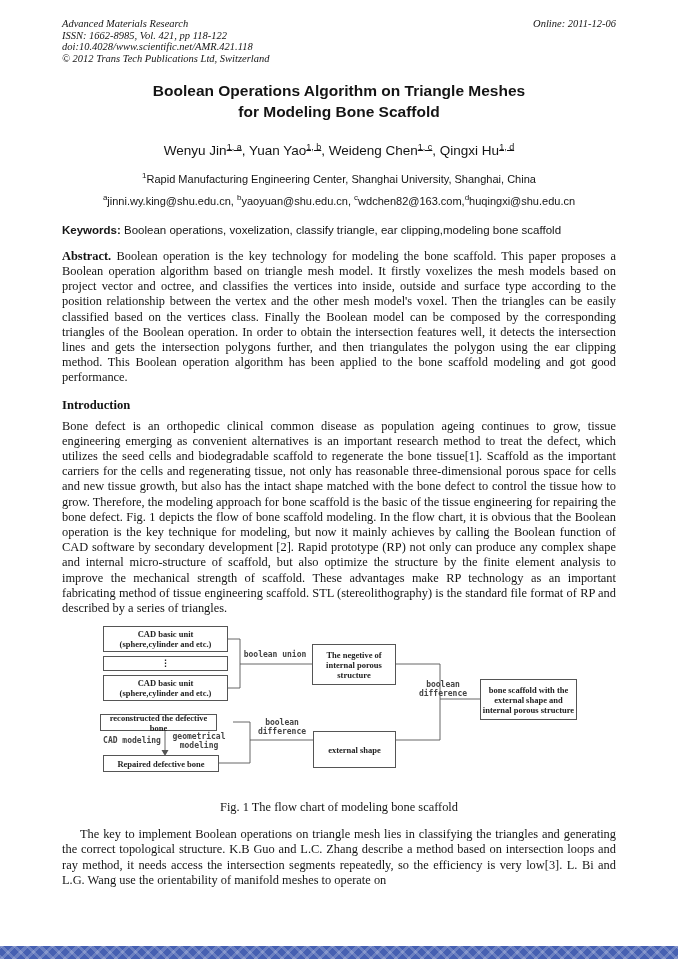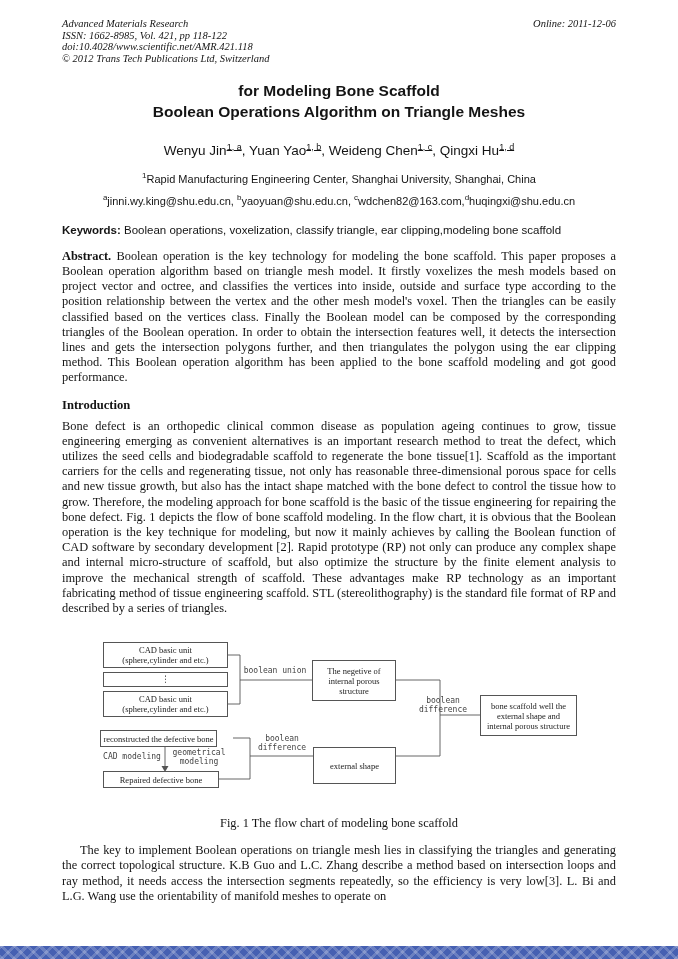--- a/index.html
+++ b/index.html
@@ -28,21 +28,21 @@
   .keywords { font-family:"Liberation Sans", sans-serif; font-size:11.5px; margin-top:15px; line-height:14px; }
   .kw-label { font-weight:bold; }
 
   .para { font-size:12.4px; line-height:15.2px; text-align:justify; }
   .abstract { margin-top:12px; }
   .abstract b { font-weight:bold; }
   .section-heading { font-size:12.6px; font-weight:bold; margin-top:12px; line-height:15px; }
   .intro-para { margin-top:6px; }
   .indent { text-indent:18px; margin-top:12px; }
 
-  .figure { position:relative; width:554px; height:160px; margin-top:24px; }
+  .figure { position:relative; width:554px; height:160px; margin-top:8px;font-weight:bold; }
   .fc-lines { position:absolute; left:0; top:0; }
   .fc-box {
     position:absolute; border:1px solid #555; background:#fff;
     display:flex; flex-direction:column; justify-content:center; align-items:center;
     font-size:8.5px; line-height:10px; text-align:center; color:#222;
     font-family:"Liberation Serif", serif;
   }
   .fc-box .dots { font-size:9px; line-height:9px; letter-spacing:0; }
   .fc-label {
     position:absolute; font-family:"DejaVu Sans Mono", monospace;
@@ -68,22 +68,22 @@
       <div class="header-left">
         <div>Advanced Materials Research</div>
         <div>ISSN: 1662-8985, Vol. 421, pp 118-122</div>
         <div>doi:10.4028/www.scientific.net/AMR.421.118</div>
         <div>© 2012 Trans Tech Publications Ltd, Switzerland</div>
       </div>
       <div class="header-right">Online: 2011-12-06</div>
     </header>
 
     <div class="title">
+      <div>Boolean Operations Algorithm on Triangle Meshes</div>
       <div>for Modeling Bone Scaffold</div>
-      <div>Boolean Operations Algorithm on Triangle Meshes</div>
     </div>
 
     <div class="authors">
       <span><span>Wenyu Jin</span><sup>1, a</sup><span>, </span></span><span><span>Yuan Yao</span><sup>1, b</sup><span>, </span></span><span><span>Weideng Chen</span><sup>1, c</sup><span>, </span></span><span><span>Qingxi Hu</span><sup>1, d</sup></span>
     </div>
 
     <div class="affiliation">
       <sup>1</sup><span>Rapid Manufacturing Engineering Center, Shanghai University, Shanghai, China</span>
     </div>
 
@@ -138,21 +138,21 @@
 
       <div class="fc-box" style="left:41px;top:131px;width:116px;height:17px">
         <div>Repaired defective bone</div>
       </div>
 
       <div class="fc-box" style="left:251px;top:107px;width:83px;height:37px">
         <div>external shape</div>
       </div>
 
       <div class="fc-box" style="left:418px;top:55px;width:97px;height:41px">
-        <div>bone scaffold well the</div>
+        <div>bone scaffold with the</div>
         <div>external shape and</div>
         <div>internal porous structure</div>
       </div>
 
       <div class="fc-label" style="left:176px;top:26px;width:74px">boolean union</div>
 
       <div class="fc-label" style="left:189px;top:94px;width:62px">
         <div>boolean</div>
         <div>difference</div>
       </div>

